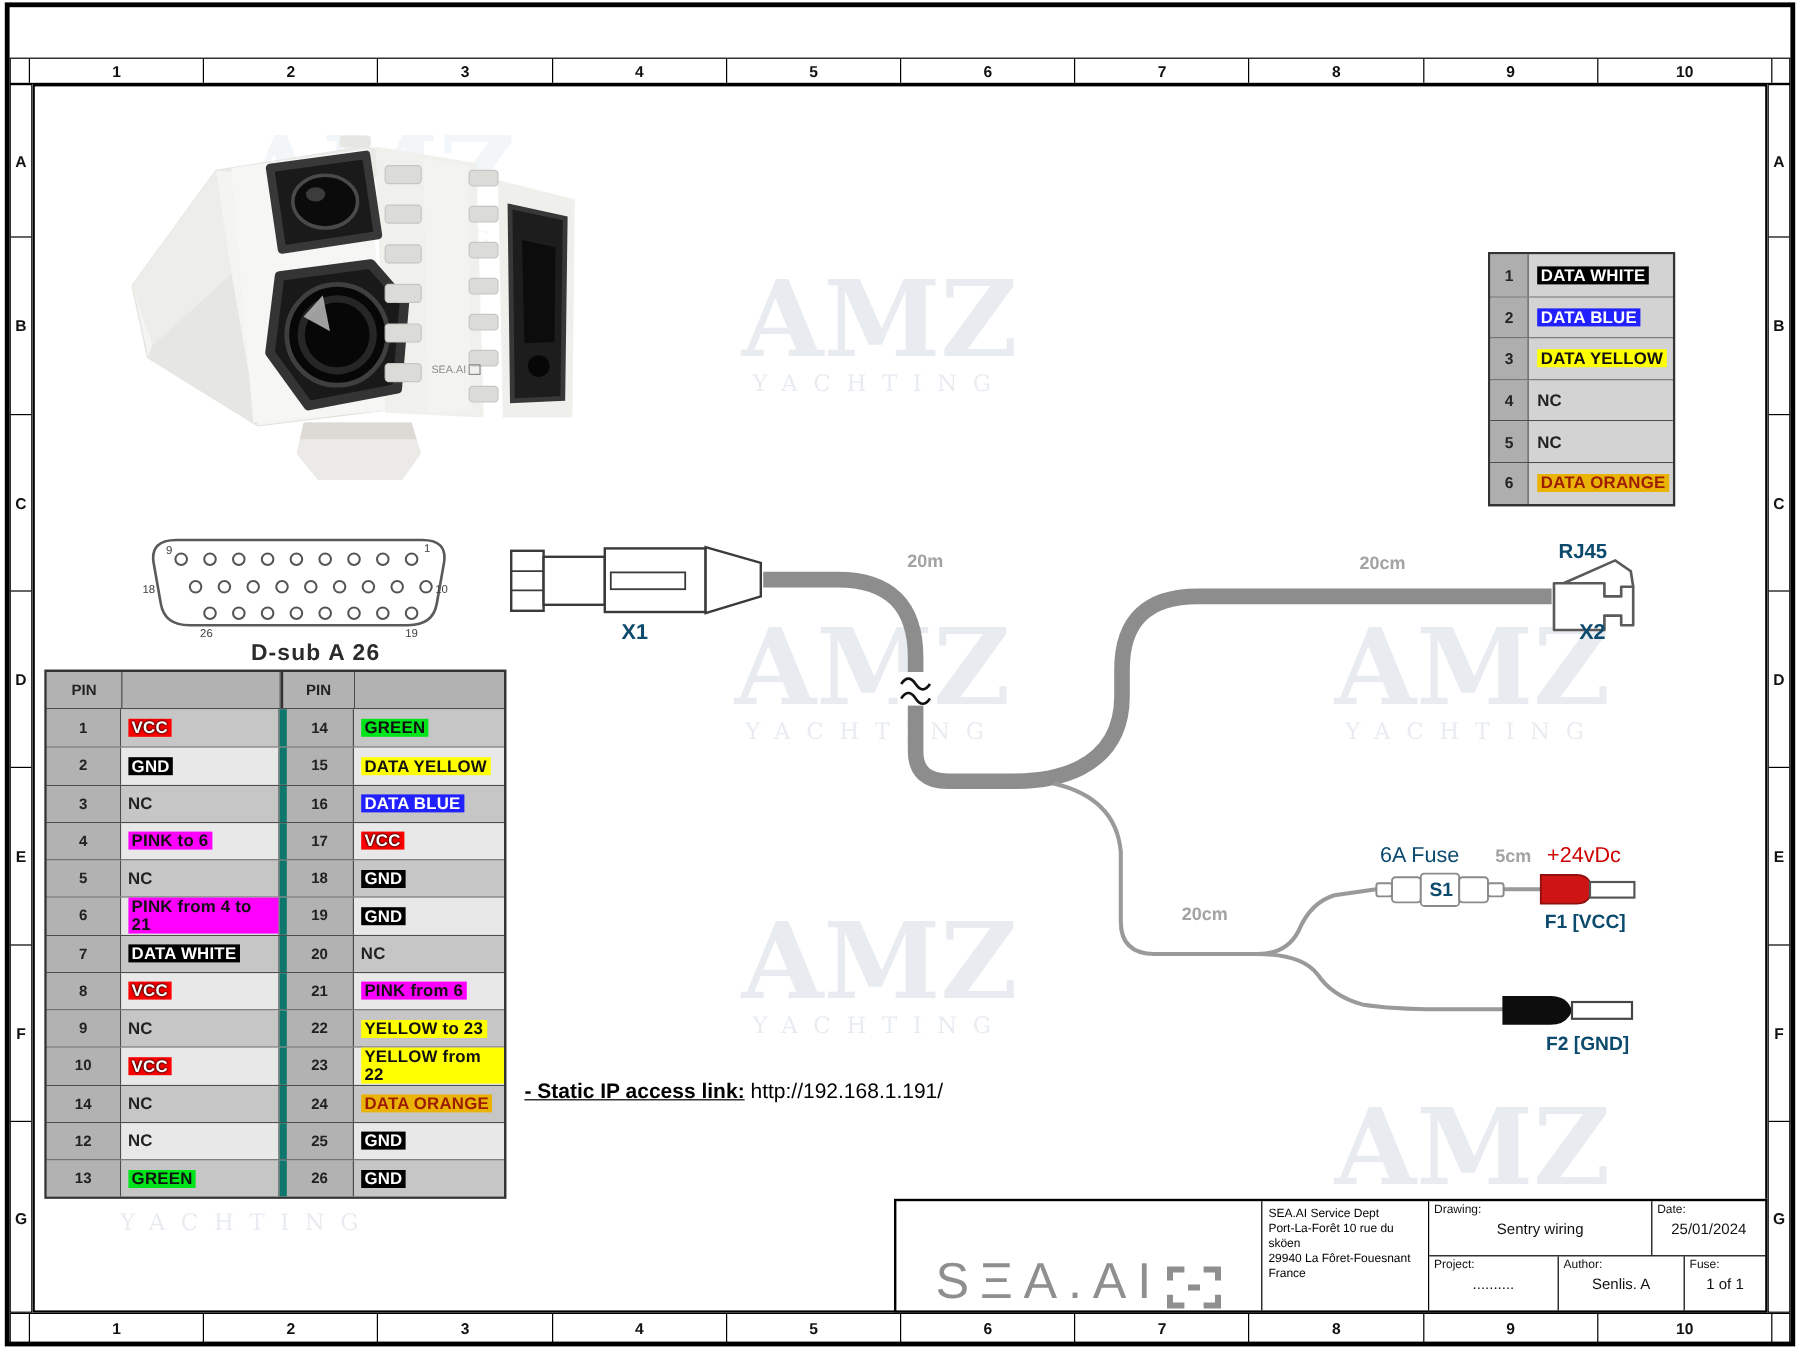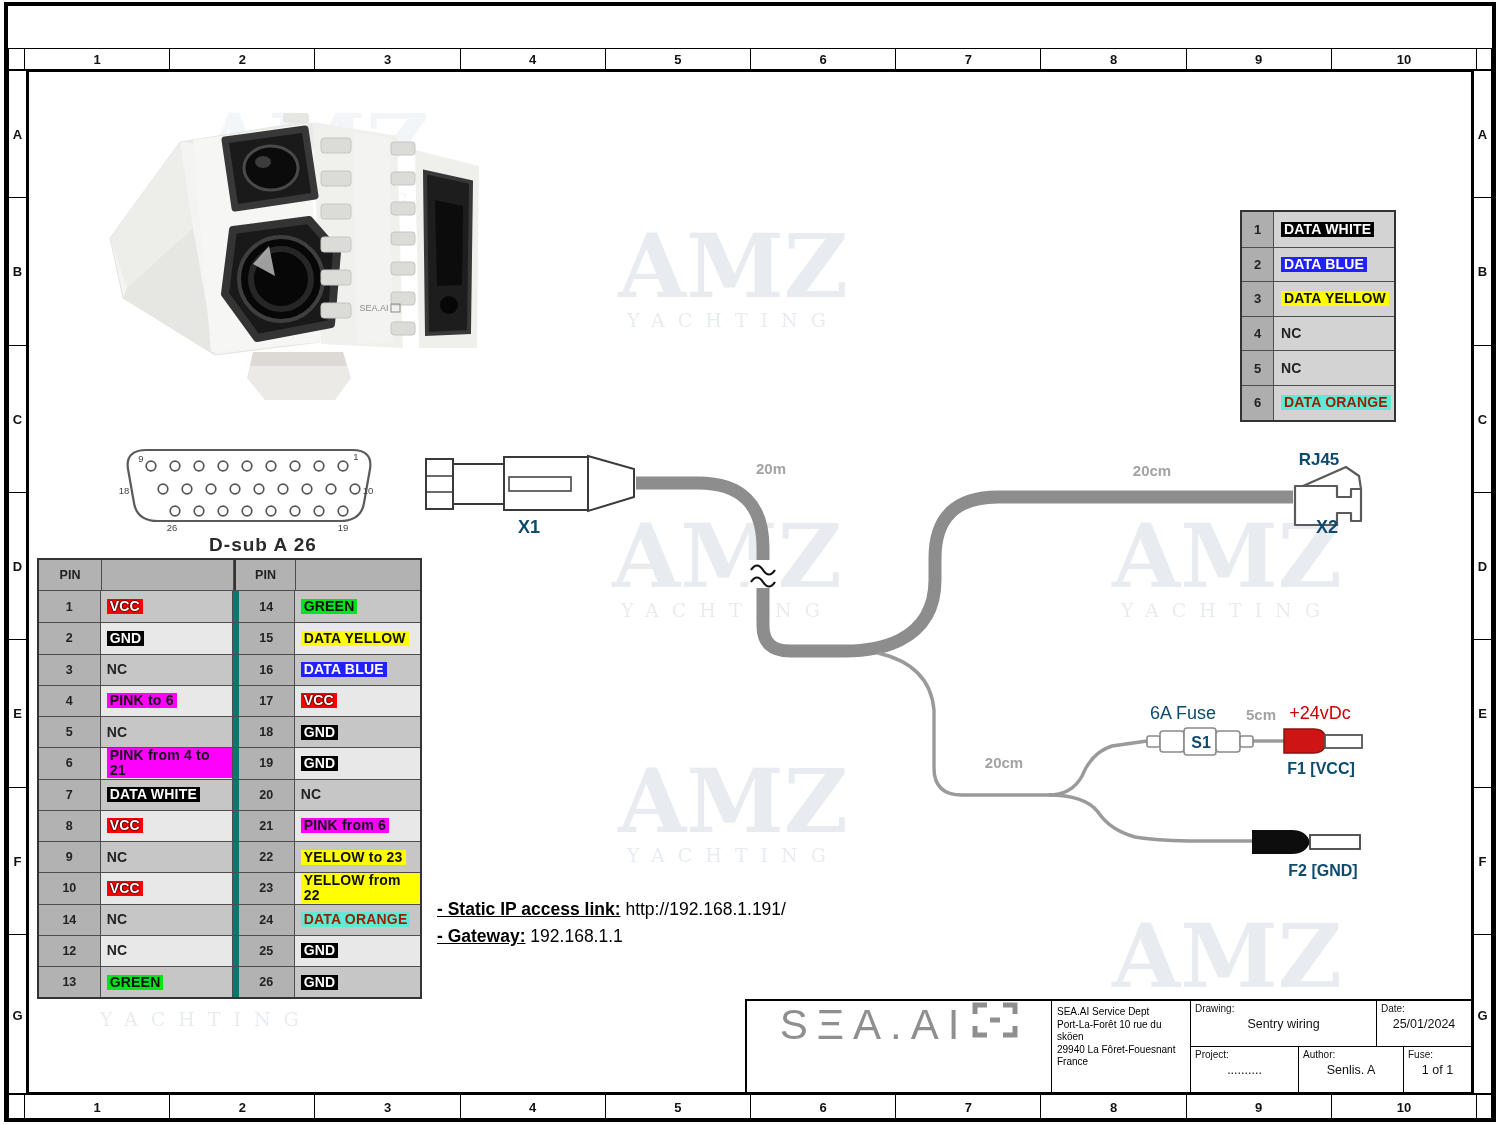--- a/index.html
+++ b/index.html
@@ -70,30 +70,30 @@
   .ph-pin2{width:62px;border-right:1px solid #4d4d4d}.ph-val2{flex:1}
 
   
   .chip{font-size:14px;font-weight:bold;padding:0 3px;line-height:15px;letter-spacing:.2px}
   .c-vcc{background:#f00;color:#fff;text-shadow:0 0 2px #000,0 0 2px #000}
   .c-gnd,.c-black{background:#000;color:#fff}
   .c-pink{background:#ff00ff;color:#111}
   .c-green{background:#00e41c;color:#111}
   .c-yellow{background:#ffff00;color:#111}
   .c-blue{background:#2121ff;color:#fff}
-  .c-orange{background:#5eead4;color:#9b1c00}
+  .c-orange{background:#eab308;color:#9b1c00}
   .c-none{background:transparent;color:#222;padding:0}
 
   
   #network{position:absolute;left:437px;top:896px;z-index:3;font-size:17.5px;line-height:27px;color:#000}
   .net-label{font-weight:bold;text-decoration:underline}
 
   
   #title-block{position:absolute;left:745px;top:999px;width:728px;height:95px;border:2px solid #000;background:#fff;z-index:6;display:flex}
-  .tb-logo{width:304px;display:flex;align-items:flex-start;justify-content:center;gap:4px}
+  .tb-logo{width:304px;display:flex;align-items:flex-end;justify-content:center;gap:4px}
   .logo-text{font-size:42px;letter-spacing:9px;color:#8f8f8f;font-weight:400}
   .tb-addr{width:139px;border-left:1.5px solid #000;padding:5px 5px;font-size:10px;line-height:12.5px;color:#000}
   .tb-right{flex:1;border-left:1.5px solid #000;display:flex;flex-direction:column}
   .tb-row{display:flex;flex:1}
   .tb-row.first{border-bottom:1.5px solid #000}
   .tb-cell{position:relative;padding:2px 4px}
   .tb-cell + .tb-cell{border-left:1.5px solid #000}
   .tb-lab{font-size:10px;font-weight:normal}
   .tb-val{text-align:center;font-size:12.5px;margin-top:3px}
   .tb-drawing{width:185px}.tb-date{flex:1}
@@ -503,23 +503,20 @@
             <span class="chip c-gnd">GND</span>
           </div>
         </div>
       </div>
   </div>
 
   <div id="network">
     <div class="net-line">
       <span class="net-label">- Static IP access link:</span><span class="net-value"> http://192.168.1.191/</span>
     </div>
-    <div class="net-line">
-      <span class="net-label">- Gateway:</span><span class="net-value"> 192.168.1.1</span>
-    </div>
   </div>
 
   <div id="title-block">
     <div class="tb-logo">
       <span class="logo-text">SΞA.AI</span>
       <svg width="46" height="38" viewBox="0 0 46 38">
         <g fill="none" stroke="#8f8f8f" stroke-width="5">
           <path d="M 3 13 V 4 H 15"></path>
           <path d="M 31 4 H 43 V 13"></path>
           <path d="M 3 25 V 34 H 15"></path>

